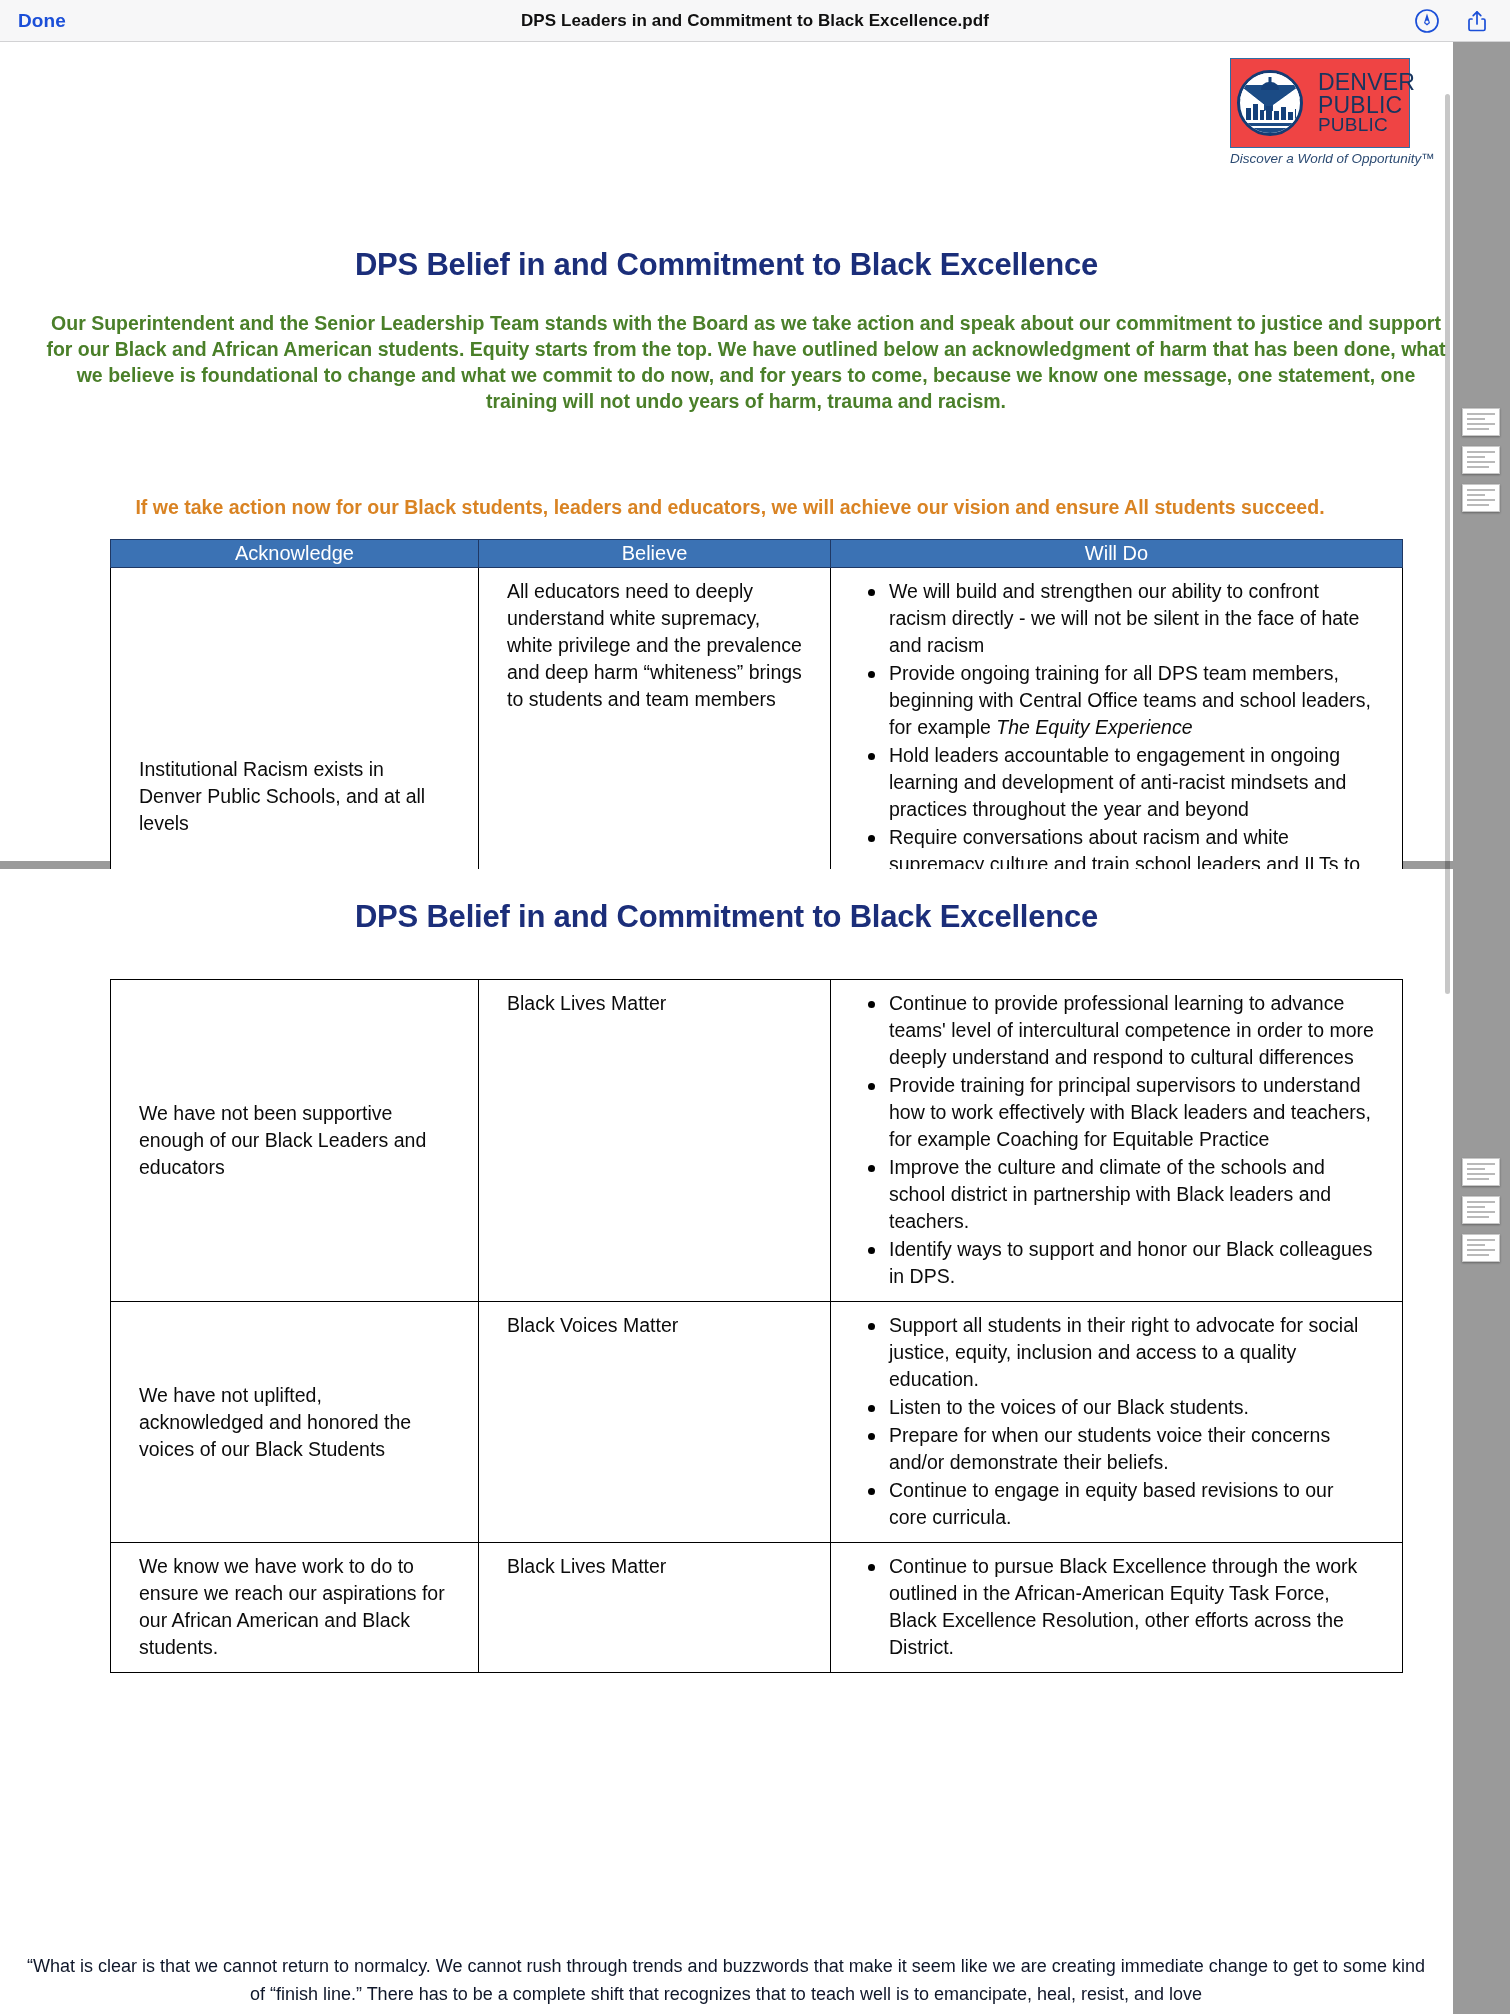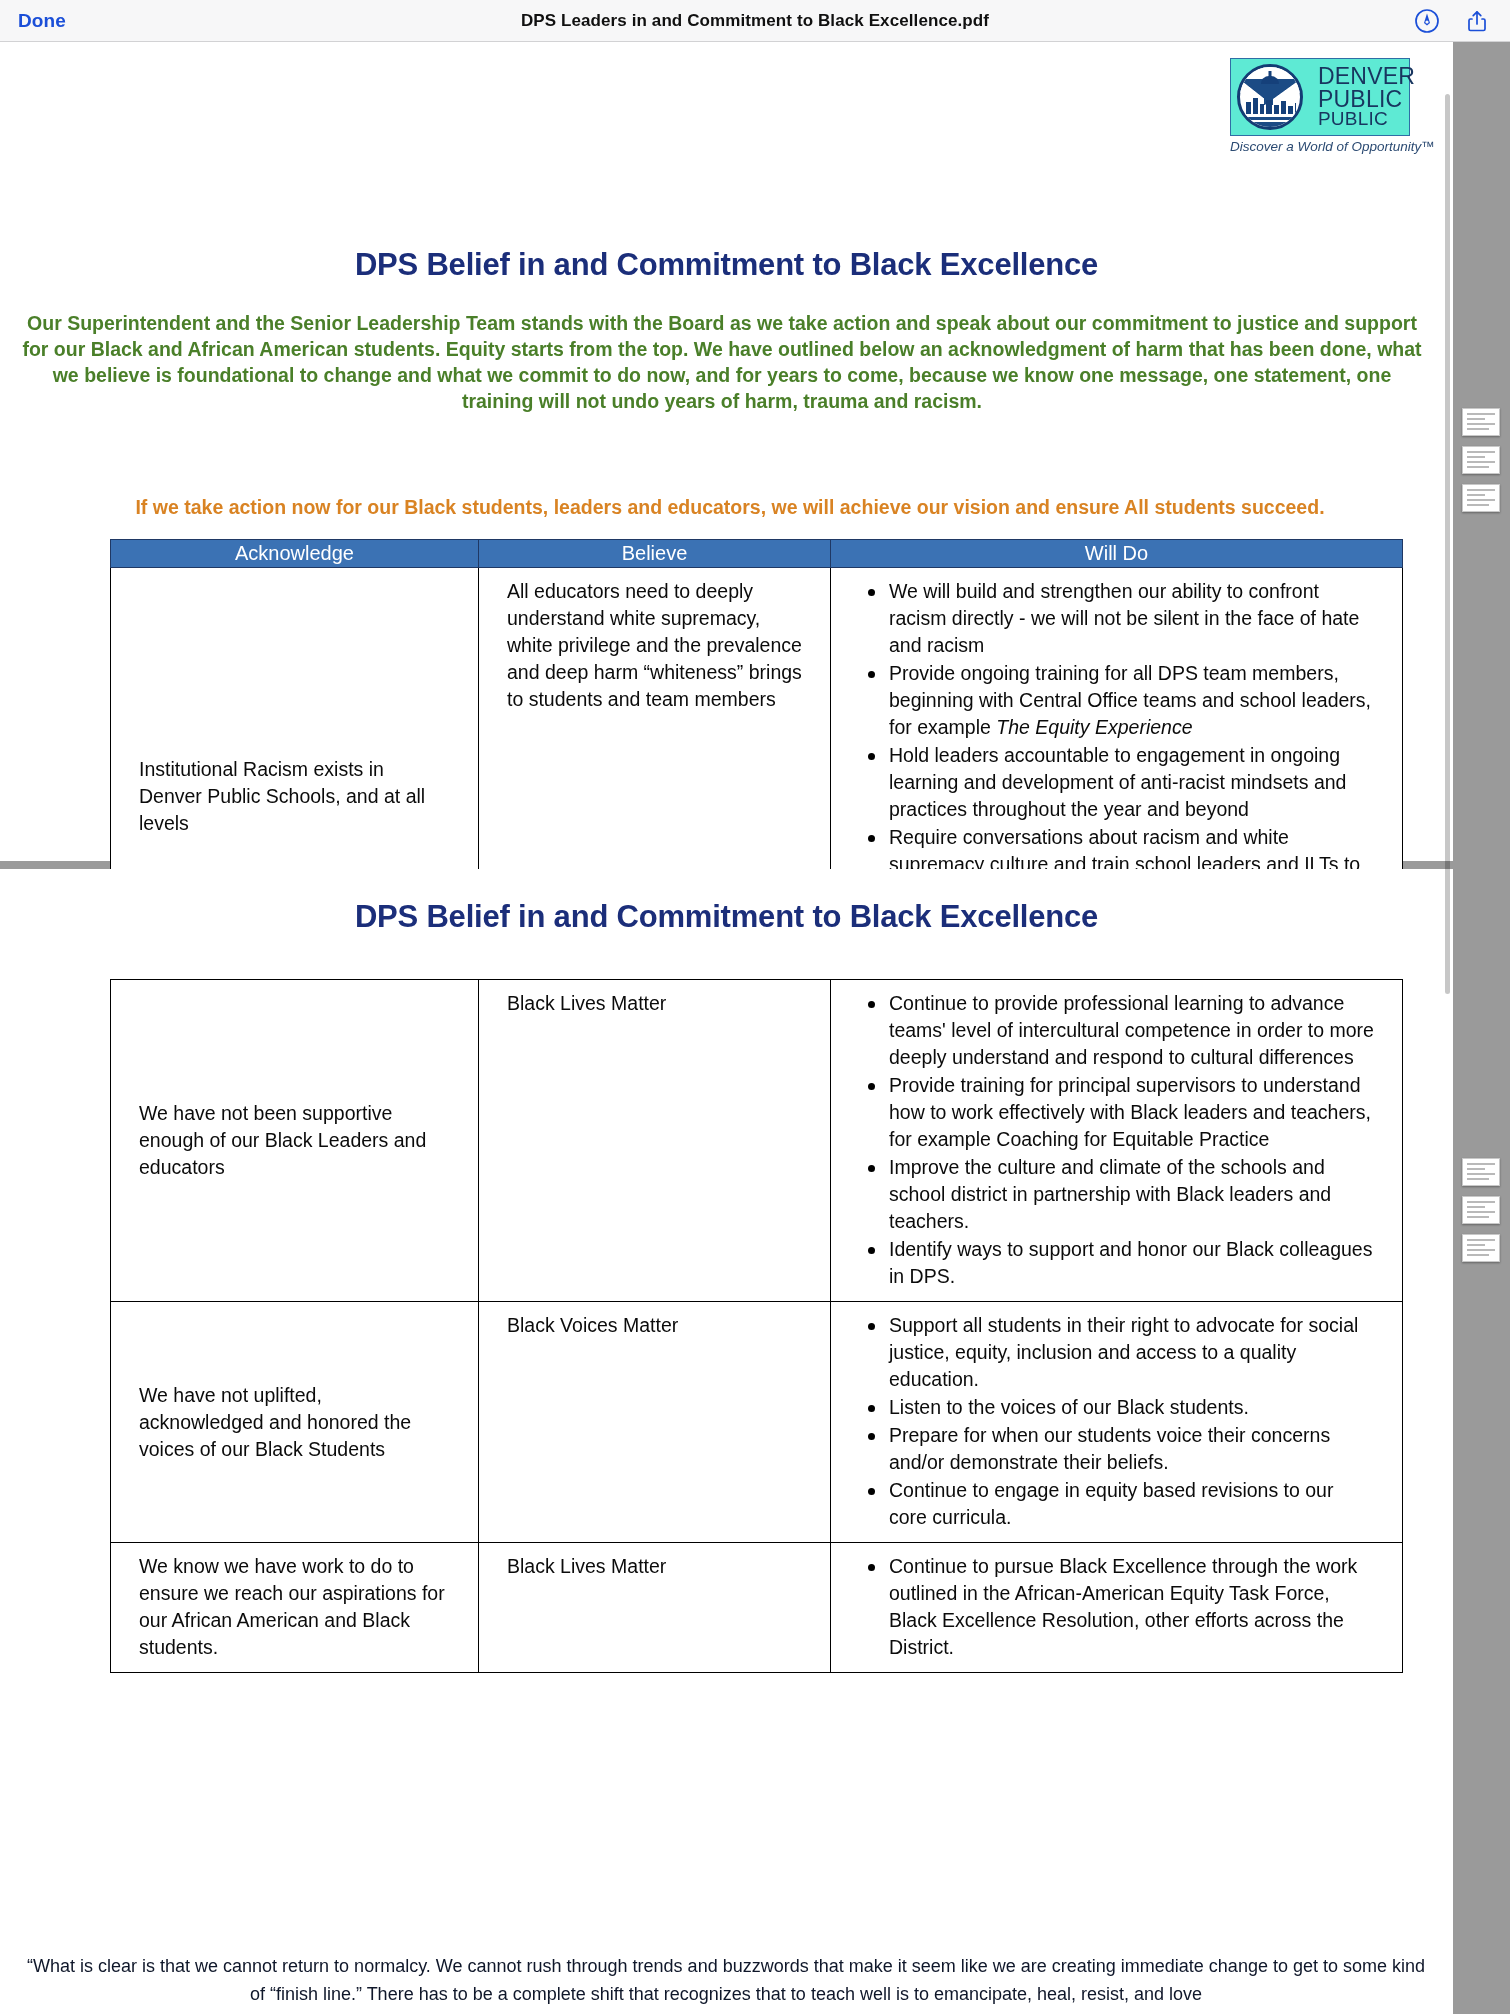--- a/index.html
+++ b/index.html
@@ -71,22 +71,22 @@
 
   
   #logo-block {
     position: absolute;
     top: 16px;
     left: 1230px;
     width: 180px;
   }
   #logo-box {
     border: 1px solid #2f6ea5;
-    background: #5eead4;
-    height: 78px;
+    background: #ef4444;
+    height: 90px;
     display: flex;
     align-items: center;
     padding: 5px 6px;
   }
   #logo-seal {
     width: 66px; height: 66px;
     border-radius: 50%;
     background: #ffffff;
     border: 3px solid #143c74;
     position: relative;
@@ -168,21 +168,21 @@
     font-size: 31px;
     font-weight: 700;
     color: #1b2e7a;
     letter-spacing: -.2px;
   }
   #page-1 .doc-heading { position: absolute; top: 205px; left: 0; width: 1453px; }
   #page-2 .doc-heading { position: absolute; top: 30px;  left: 0; width: 1453px; }
 
   #intro-green {
     position: absolute;
-    top: 268px; left: 16px;
+    top: 268px; left: 40px;
     width: 1412px;
     text-align: center;
     font-size: 19.5px;
     font-weight: 700;
     line-height: 26px;
     color: #4a7f29;
   }
   #intro-orange {
     position: absolute;
     top: 452px; left: 24px;

